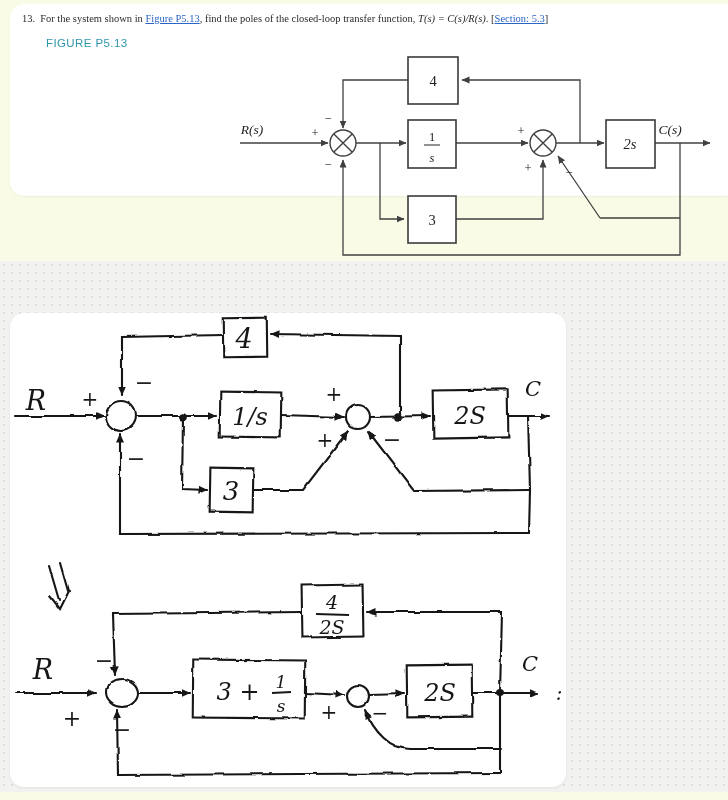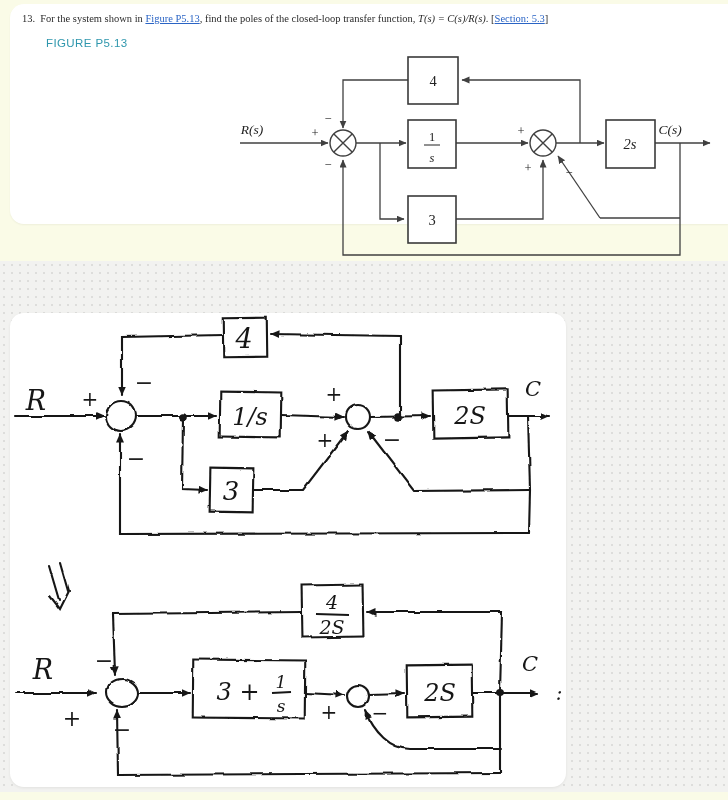--- a/index.html
+++ b/index.html
@@ -8,21 +8,21 @@
 
   .dots-bg {
     position:absolute; left:0; top:261px; width:728px; height:531px;
     background-color:#f2f2f0;
     background-image:radial-gradient(#dddddb 1px, transparent 1.2px);
     background-size:8px 8px;
   }
 
   .card { position:absolute; background:#ffffff; }
   .card-top {
-    left:10px; top:4px; width:718px; height:220px;
+    left:10px; top:4px; width:718px; height:192px;
     border-radius:14px 0 0 14px; box-shadow:0 1px 2px rgba(0,0,0,0.05);
   }
   .card-scan {
     left:10px; top:313px; width:556px; height:474px;
     border-radius:14px; box-shadow:0 1px 3px rgba(0,0,0,0.07);
   }
 
   .problem {
     position:absolute; left:12px; top:8px; width:700px;
     font-family:"Liberation Serif", serif; font-size:10.5px; color:#2b2b2b;

